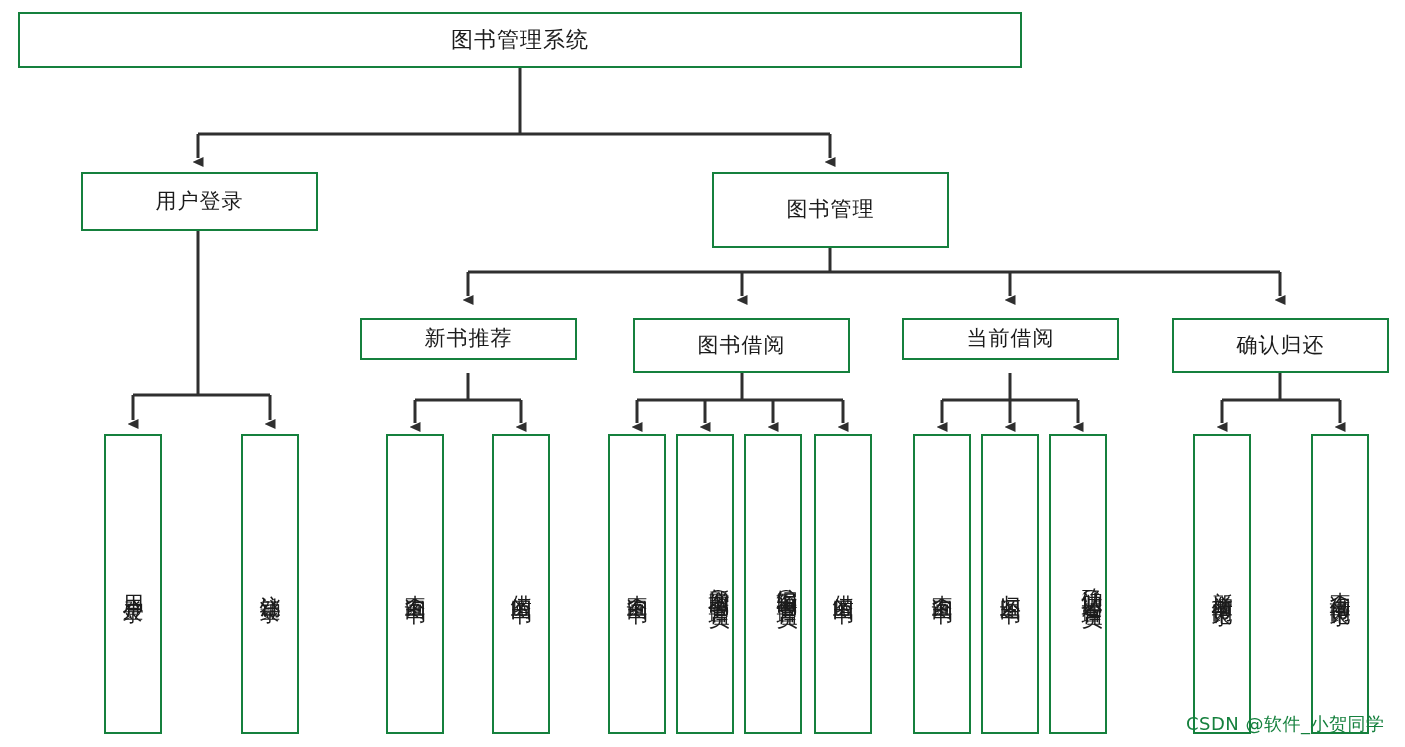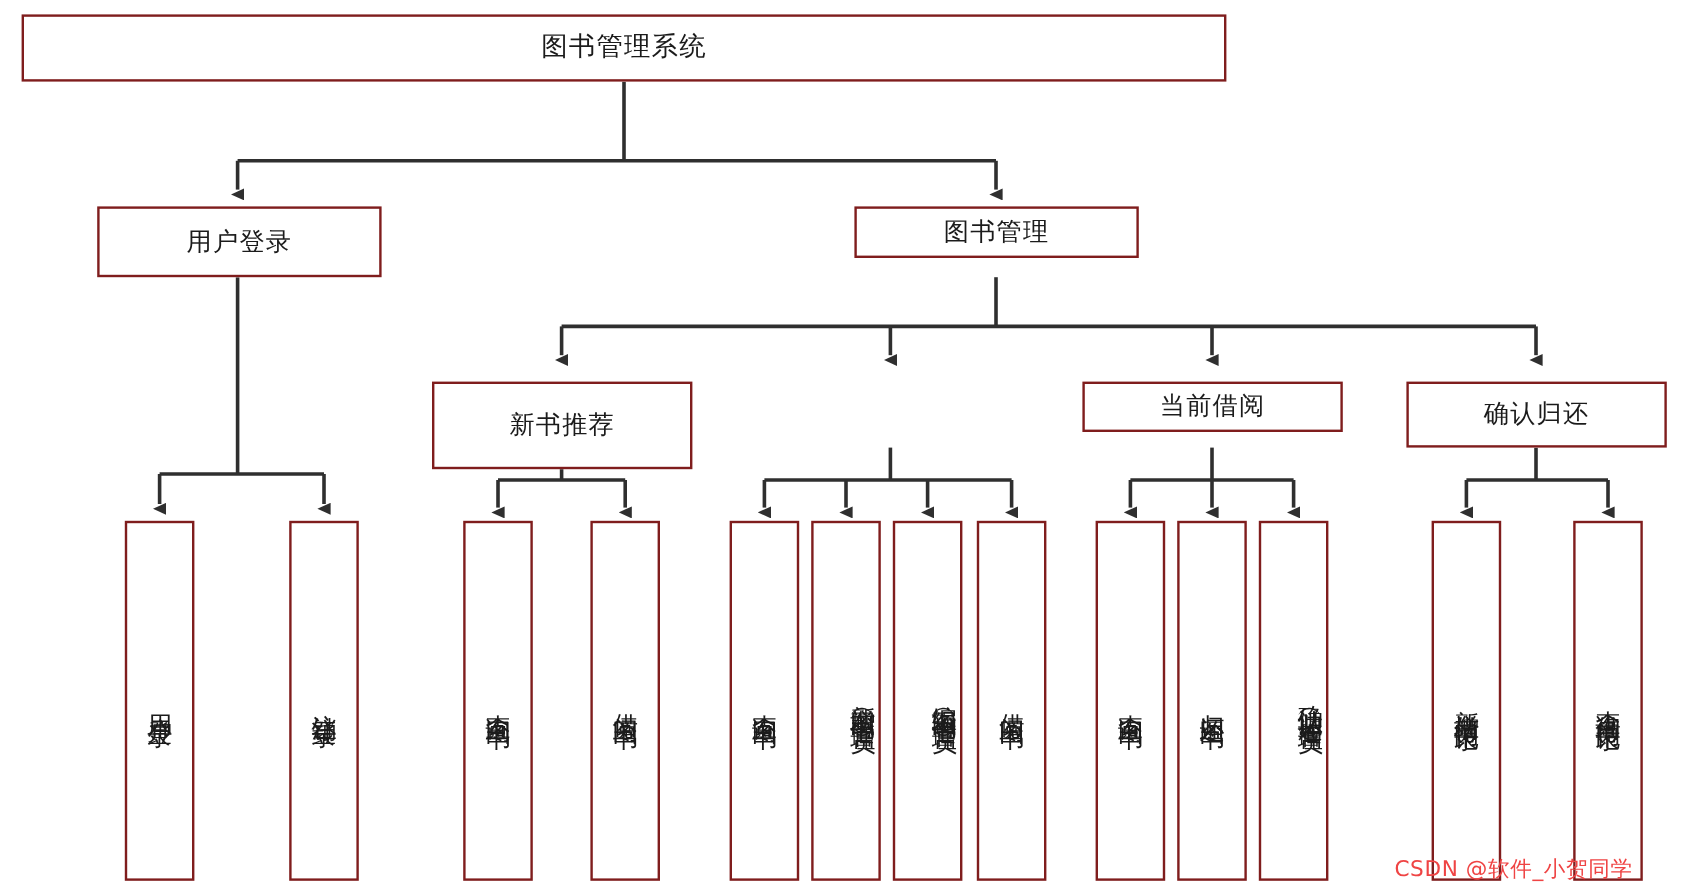--- a/index.html
+++ b/index.html
@@ -20,21 +20,21 @@
     left: 0;
     top: 0;
     width: 1405px;
     height: 747px;
     pointer-events: none;
   }
   .node {
     position: absolute;
     box-sizing: border-box;
     background: #ffffff;
-    border: 2px solid #7f1d1d;
+    border: 2px solid #15803d;
     display: flex;
     align-items: center;
     justify-content: center;
     text-align: center;
     color: #1b1b1b;
   }
   .node.h {
     font-size: 21px;
     line-height: 1.2;
     letter-spacing: 1px;
@@ -50,24 +50,24 @@
     justify-content: center;
   }
   .node.v.mid {
     align-items: center;
   }
   .node.root {
     font-size: 22px;
   }
   .watermark {
     position: absolute;
-    left: 1162px;
+    left: 1186px;
     top: 712px;
     font-size: 18px;
-    color: #ef4444;
+    color: #15803d;
     letter-spacing: 0.5px;
     white-space: nowrap;
     font-family: "DejaVu Sans", "Liberation Sans", sans-serif;
   }
 </style>
 </head>
 <body>
 
 <div id="page">
 
@@ -119,23 +119,24 @@
       <path d="M1280,373 L1280,400"></path>
       <path d="M1222,400 L1340,400"></path>
       <path d="M1222,400 L1222,423" marker-end="url(#arrow)"></path>
       <path d="M1340,400 L1340,423" marker-end="url(#arrow)"></path>
     </g>
   </svg>
 
   <div class="node h root" style="left:18px; top:12px; width:1004px; height:56px;">图书管理系统</div>
 
   <div class="node h" style="left:81px; top:172px; width:237px; height:59px;">用户登录</div>
-  <div class="node h" style="left:712px; top:172px; width:237px; height:43px;">图书管理</div>
+  <div class="node h" style="left:712px; top:172px; width:237px; height:76px;">图书管理</div>
 
-  <div class="node h" style="left:360px; top:318px; width:217px; height:73px;">新书推荐</div>
+  <div class="node h" style="left:360px; top:318px; width:217px; height:42px;">新书推荐</div>
+  <div class="node h" style="left:633px; top:318px; width:217px; height:55px;">图书借阅</div>
   <div class="node h" style="left:902px; top:318px; width:217px; height:42px;">当前借阅</div>
   <div class="node h" style="left:1172px; top:318px; width:217px; height:55px;">确认归还</div>
 
   <div class="node v mid" style="left:104px; top:434px; width:58px; height:300px;">用户登录</div>
   <div class="node v mid" style="left:241px; top:434px; width:58px; height:300px;">注销登录</div>
 
   <div class="node v mid" style="left:386px; top:434px; width:58px; height:300px;">查询图书</div>
   <div class="node v mid" style="left:492px; top:434px; width:58px; height:300px;">借阅图书</div>
 
   <div class="node v mid" style="left:608px; top:434px; width:58px; height:300px;">查询图书</div>

